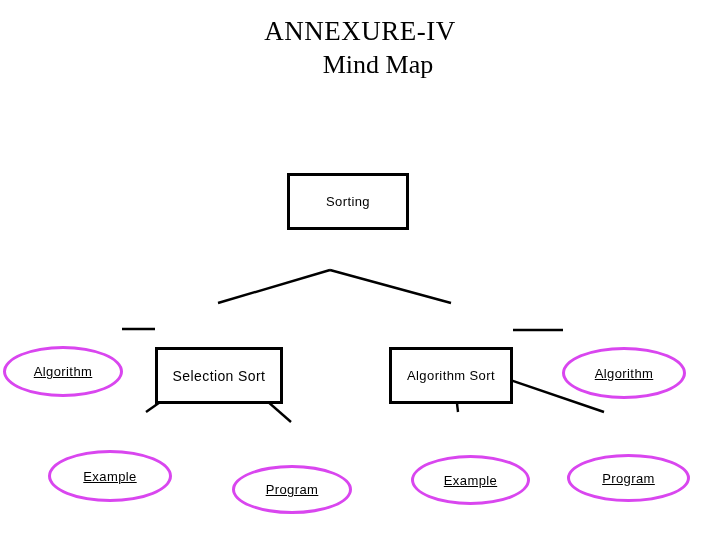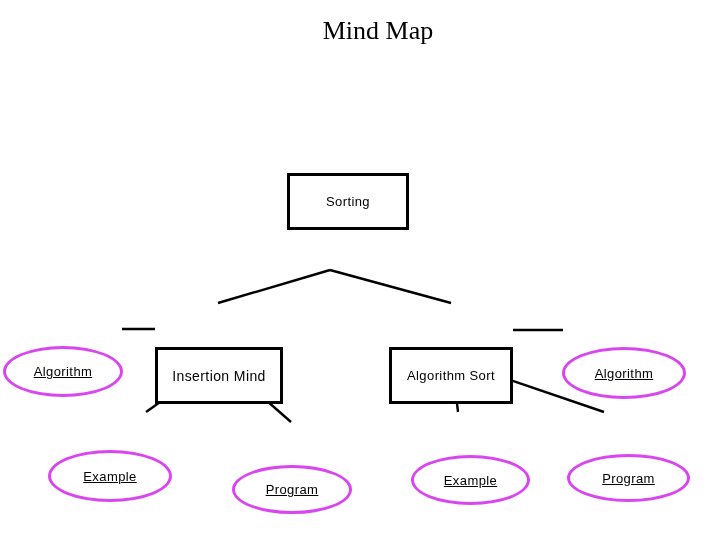--- a/index.html
+++ b/index.html
@@ -68,20 +68,21 @@
   }
   .fs13 { font-size: 13px; }
   .fs14 { font-size: 14px; }
 </style>
 </head>
 <body>
 
 <div id="canvas">
 
   <div id="title-block">
+    <div id="title-line1">ANNEXURE-IV</div>
     <div id="title-line2">Mind Map</div>
   </div>
 
   <svg id="edge-layer" viewBox="0 0 720 540" xmlns="http://www.w3.org/2000/svg">
       <line x1="348" y1="186" x2="348" y2="215" stroke="#000000" stroke-width="2.4"></line>
       <line x1="330" y1="270" x2="218" y2="303" stroke="#000000" stroke-width="2.4"></line>
       <line x1="330" y1="270" x2="451" y2="303" stroke="#000000" stroke-width="2.4"></line>
       <line x1="122" y1="329" x2="155" y2="329" stroke="#000000" stroke-width="2.4"></line>
       <line x1="513" y1="330" x2="563" y2="330" stroke="#000000" stroke-width="2.4"></line>
       <line x1="220" y1="360" x2="146" y2="412" stroke="#000000" stroke-width="2.4"></line>
@@ -89,21 +90,21 @@
       <line x1="452" y1="360" x2="458" y2="412" stroke="#000000" stroke-width="2.4"></line>
       <line x1="452" y1="360" x2="604" y2="412" stroke="#000000" stroke-width="2.4"></line>
     </svg>
 
   <div class="node node-rect" id="node-sorting" style="left: 287px; top: 129px; width: 122px; height: 57px;">
     <span class="node-label fs13">Sorting</span>
   </div>
 
 
   <div class="node node-rect" id="node-insertion-sort" style="left: 155px; top: 303px; width: 128px; height: 57px;">
-    <span class="node-label fs14">Insertion Mind</span>
+    <span class="node-label fs14">Selection Sort</span>
   </div>
 
   <div class="node node-rect" id="node-selection-sort" style="left: 389px; top: 303px; width: 124px; height: 57px;">
     <span class="node-label fs13">Algorithm Sort</span>
   </div>
 
   <div class="node node-ellipse" id="node-algorithm-left" style="left: 3px; top: 302px; width: 120px; height: 51px;">
     <span class="node-label fs13">Algorithm</span>
   </div>
 

